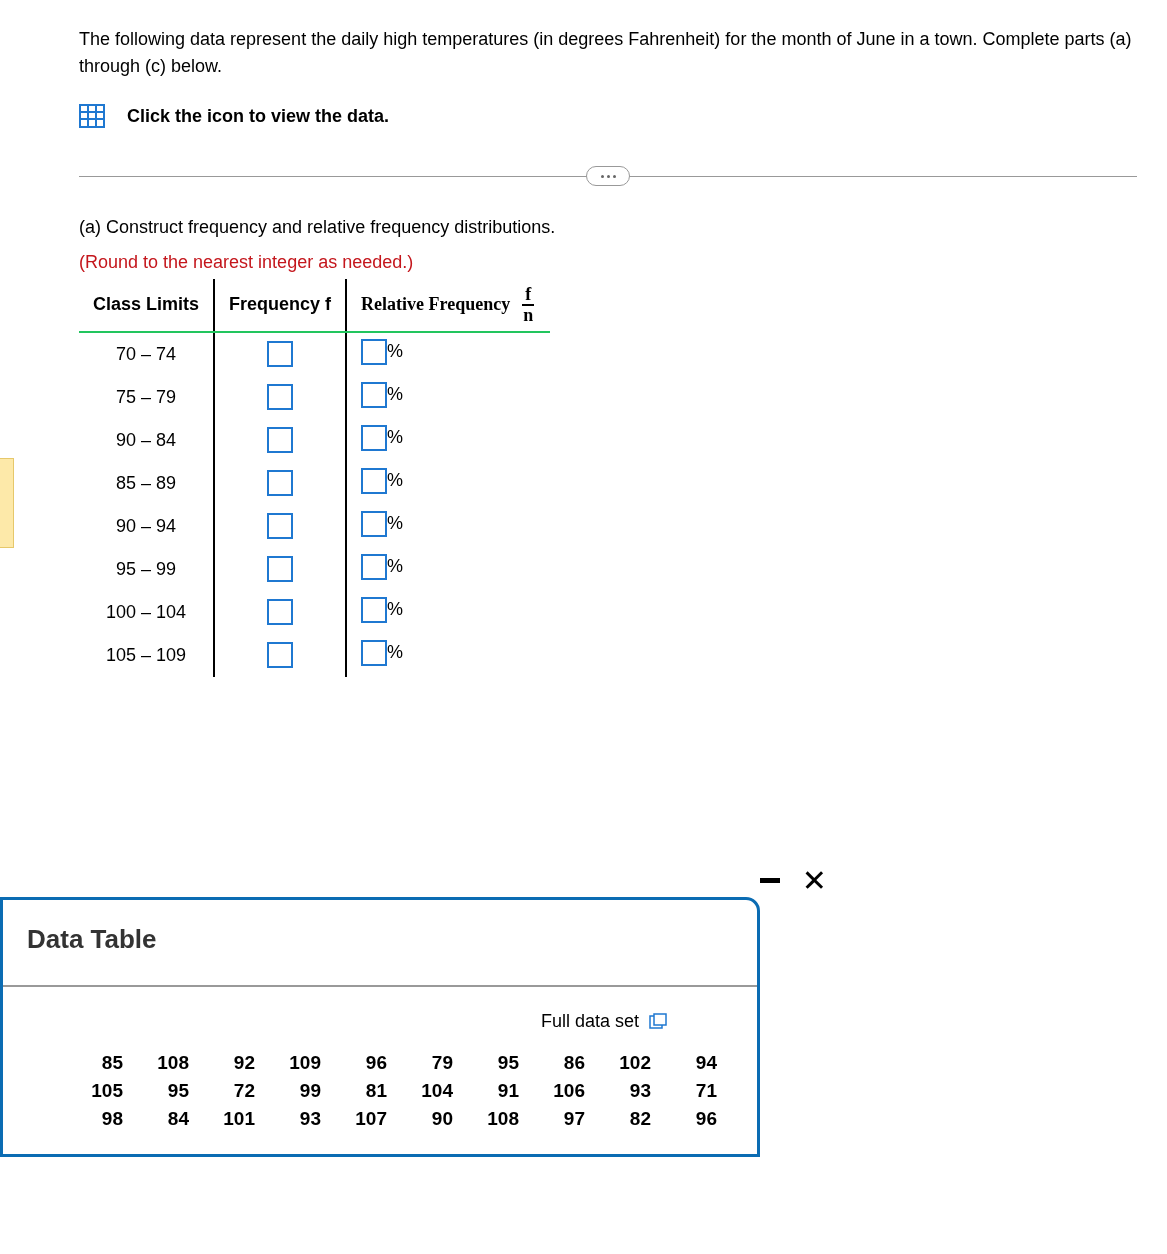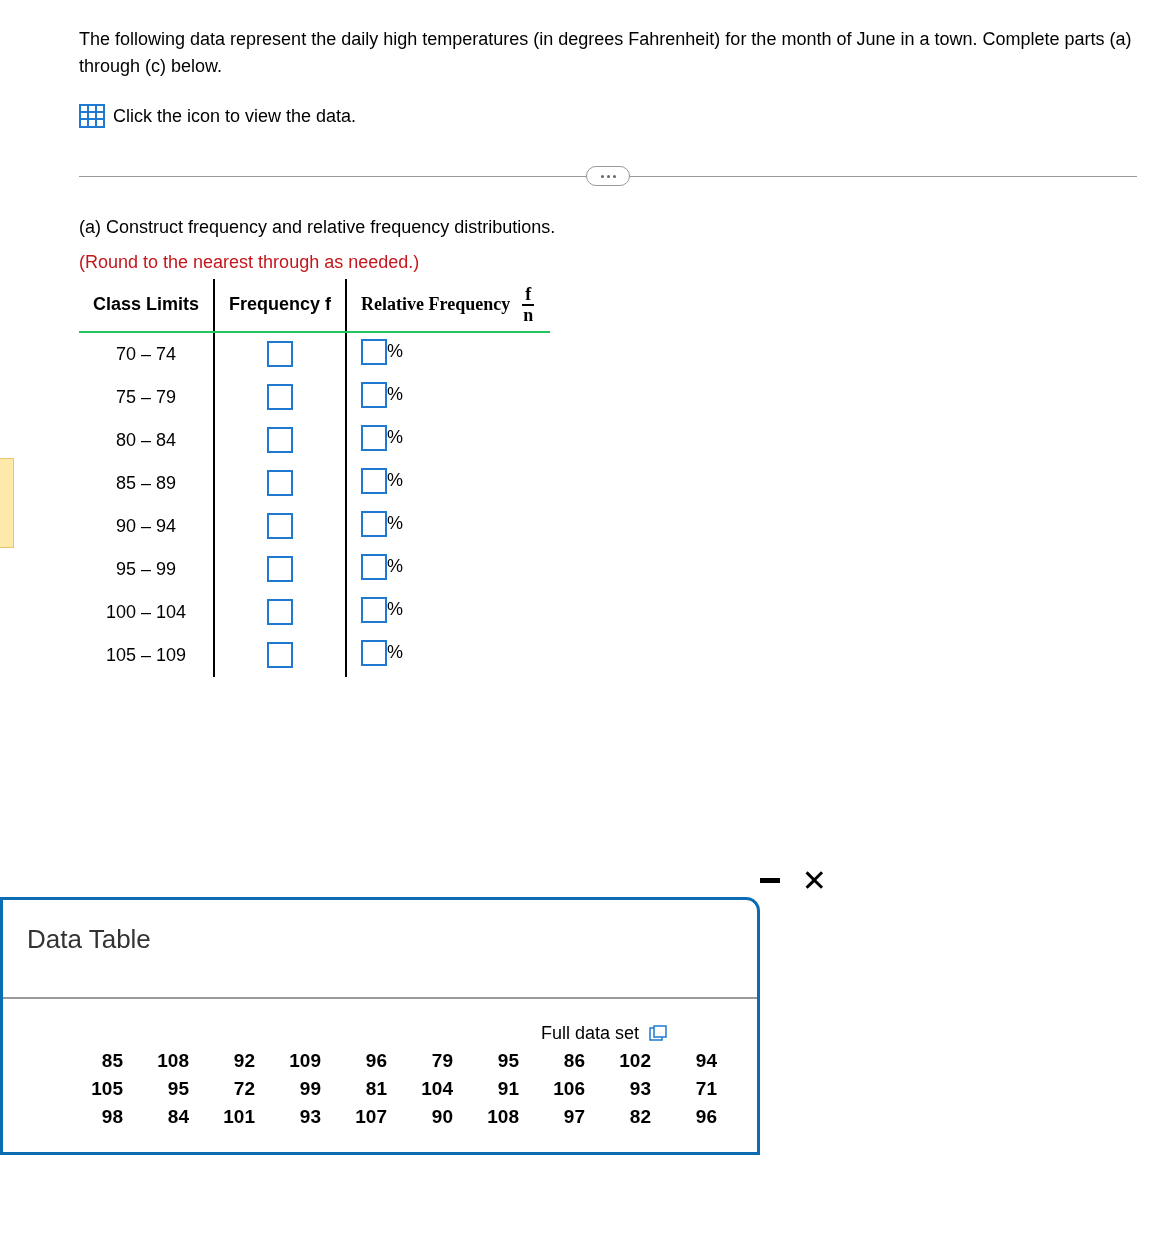--- a/index.html
+++ b/index.html
@@ -12,22 +12,23 @@
     width: 1167px;
   }
   .page {
     padding: 26px 30px 30px 50px;
     margin-left: 29px;
   }
   .intro { line-height: 1.5; }
   .icon-row {
     display: flex;
     align-items: center;
-    gap: 8px;
+    gap: 22px;
     margin-top: 24px;
+    font-weight: bold;
   }
   .table-icon {
     width: 26px;
     height: 24px;
     display: inline-flex;
     flex-shrink: 0;
   }
   .hr-wrap {
     position: relative;
     margin: 48px 0 40px 0;
@@ -140,34 +141,35 @@
   }
   .close-x {
     font-size: 30px;
     line-height: 1;
     font-weight: 300;
     cursor: pointer;
   }
   .modal-title {
     font-size: 26px;
     color: #333;
-    margin-bottom: 42px;
+    margin-bottom: 30px;
+    font-weight: bold;
   }
   .modal-divider {
     border: none;
     border-top: 2px solid #999;
     margin: 0 -30px 24px -24px;
   }
   .full-data {
     display: flex;
     align-items: center;
     gap: 10px;
     justify-content: flex-end;
     padding-right: 60px;
-    margin-bottom: 6px;
+    margin-bottom: 20px;
   }
   .copy-icon {
     width: 18px; height: 16px; display: inline-flex;
   }
   .data-grid {
     display: grid;
     grid-template-columns: repeat(10, 56px);
     gap: 6px 10px;
     padding-left: 40px;
     font-size: 19px;
@@ -210,21 +212,21 @@
     <div class="expander">
       <span class="dots">
           <span></span>
           <span></span>
           <span></span>
         </span>
     </div>
   </div>
 
   <div>(a) Construct frequency and relative frequency distributions.</div>
-  <div class="round-note">(Round to the nearest through as needed.)</div>
+  <div class="round-note">(Round to the nearest integer as needed.)</div>
 
   <table class="freq-table">
     <thead>
       <tr>
         <th>Class Limits</th>
         <th>Frequency f</th>
         <th>
           <span class="rf-head">
             <span>Relative Frequency</span>
             <span class="frac">
@@ -246,21 +248,21 @@
         </tr>
         <tr>
           <td>75 – 79</td>
           <td><span class="inp"></span></td>
           <td style="text-align: left;"><span class="rf-cell">
               <span class="inp"></span>
               <span class="pct">%</span>
             </span></td>
         </tr>
         <tr>
-          <td>80 – 84</td>
+          <td>90 – 84</td>
           <td><span class="inp"></span></td>
           <td style="text-align: left;"><span class="rf-cell">
               <span class="inp"></span>
               <span class="pct">%</span>
             </span></td>
         </tr>
         <tr>
           <td>85 – 89</td>
           <td><span class="inp"></span></td>
           <td style="text-align: left;"><span class="rf-cell">

